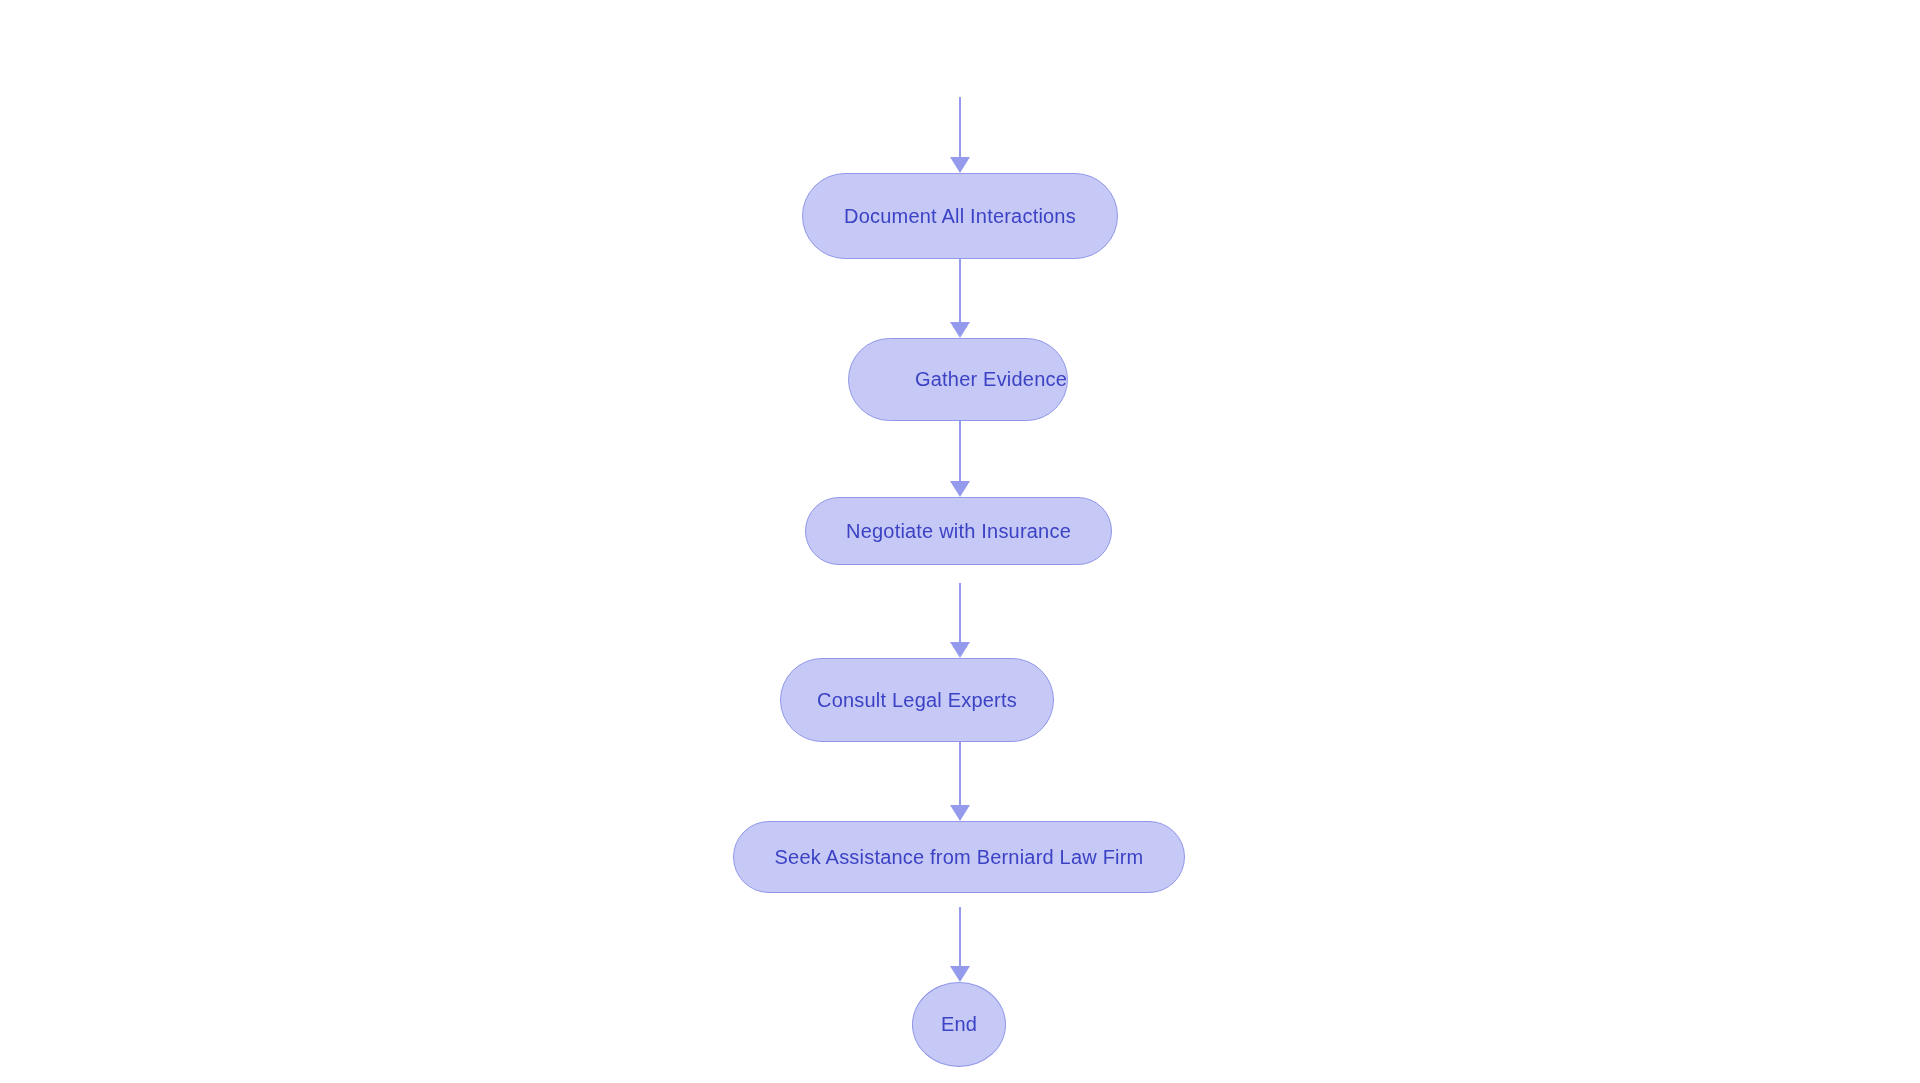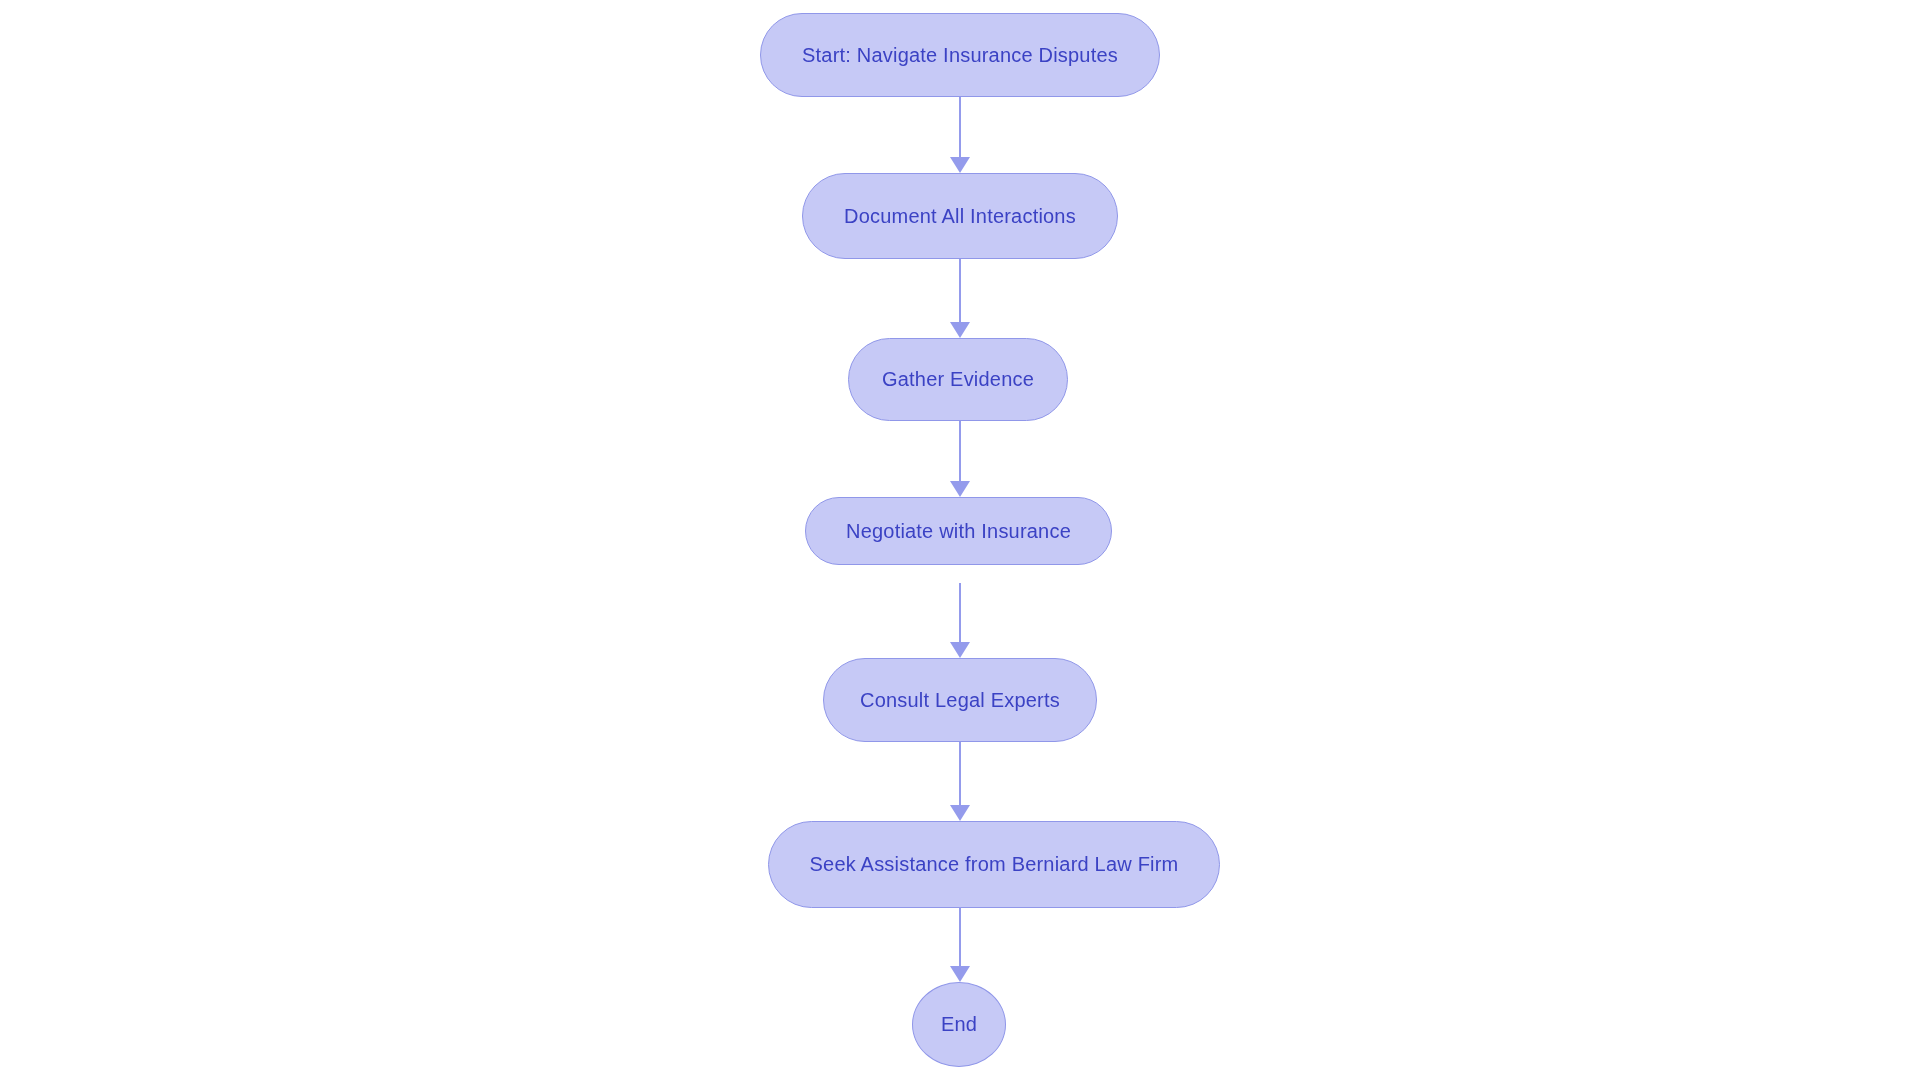--- a/index.html
+++ b/index.html
@@ -26,24 +26,24 @@
     color: #3b42c4;
     font-size: 20px;
     letter-spacing: 0.2px;
     white-space: nowrap;
   }
   .pill { border-radius: 45px; }
   .circle { border-radius: 50%; text-align: center; }
 
   #n1 { left: 760px; top: 13px;  width: 400px; height: 84px; }
   #n2 { left: 802px; top: 173px; width: 316px; height: 86px; justify-content: center; }
-  #n3 { left: 848px; top: 338px; width: 220px; height: 83px; }
+  #n3 { left: 848px; top: 338px; width: 220px; height: 83px; justify-content: flex-end; }
   #n4 { left: 805px; top: 497px; width: 307px; height: 68px; }
-  #n5 { left: 823px; top: 658px; width: 274px; height: 84px; }
-  #n6 { left: 768px; top: 821px; width: 452px; height: 87px; }
+  #n5 { left: 780px; top: 658px; width: 274px; height: 84px; }
+  #n6 { left: 733px; top: 821px; width: 452px; height: 72px; }
   #n7 { left: 912px; top: 982px; width: 94px;  height: 85px; }
 
   .arrow {
     position: absolute;
     left: 950px;
     width: 20px;
   }
   .arrow .shaft {
     position: absolute;
     left: 8.75px;
@@ -67,23 +67,20 @@
   #a3 { top: 421px; height: 76px; }
   #a4 { top: 583px; height: 75px; }
   #a5 { top: 742px; height: 79px; }
   #a6 { top: 907px; height: 75px; }
 </style>
 </head>
 <body>
 
 <div class="canvas">
 
-  <div class="node pill" id="n1">
-    <span>Start: Navigate Insurance Disputes</span>
-  </div>
 
   <div class="arrow" id="a1">
     <div class="shaft"></div>
     <div class="head"></div>
   </div>
 
   <div class="node pill" id="n2">
     <span>Document All Interactions</span>
   </div>
 

